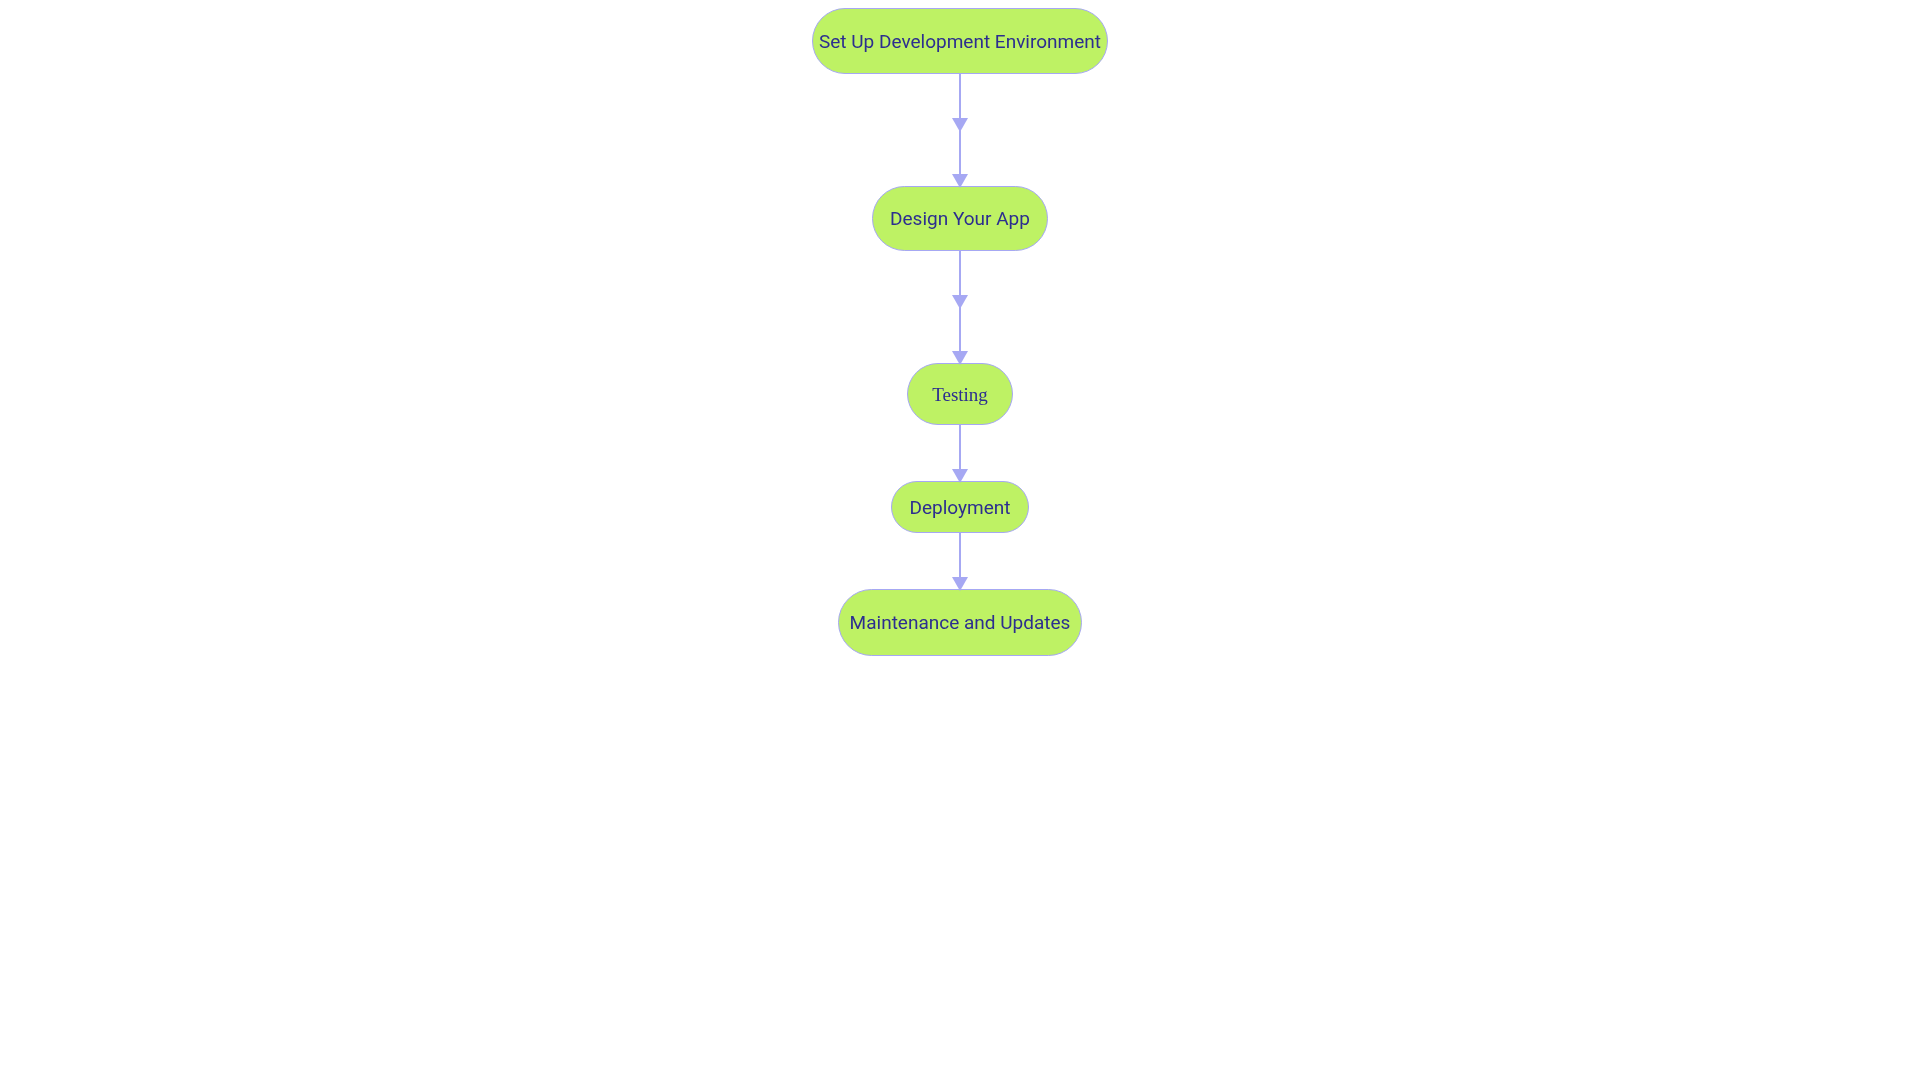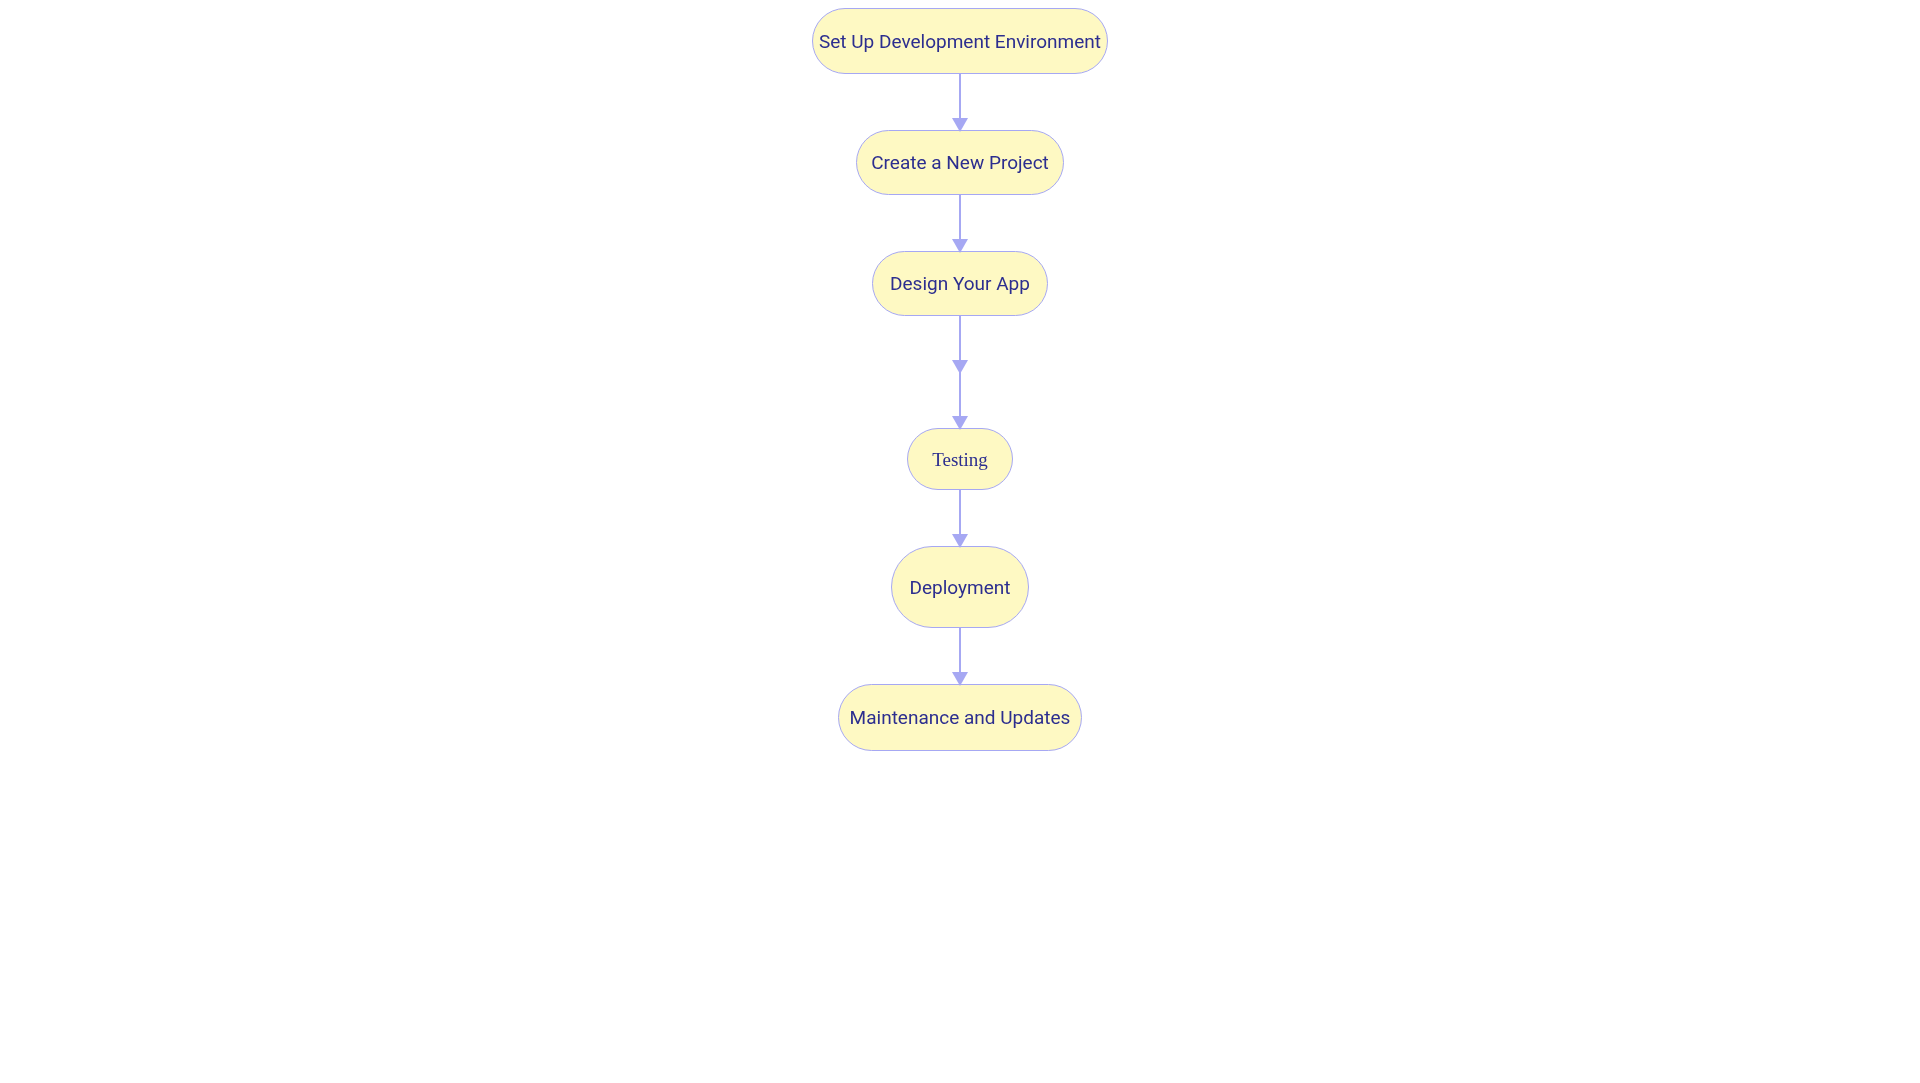--- a/index.html
+++ b/index.html
@@ -15,21 +15,21 @@
   .flowchart {
     position: absolute;
     left: 50%;
     top: 8px;
     transform: translateX(-50%);
     display: flex;
     flex-direction: column;
     align-items: center;
   }
   .node {
-    background: #fef9c3;
+    background: #bef264;
     border: 1.5px solid #a6a8f3;
     border-radius: 999px;
     color: #2c2e8f;
     font-size: 19px;
     line-height: 1;
     display: flex;
     align-items: center;
     justify-content: center;
     white-space: nowrap;
     box-sizing: border-box;
@@ -53,36 +53,33 @@
     border-left: 8px solid transparent;
     border-right: 8px solid transparent;
     border-top: 14px solid #a6a8f3;
   }
   
   .n1 { width: 296px; height: 66px; }
   .n2 { width: 208px; height: 65px; }
   .n3 { width: 176px; height: 65px; }
   .n4 { width: 218px; height: 67px; }
   .n5 { width: 106px; height: 62px; font-family: Liberation Serif, serif; }
-  .n6 { width: 138px; height: 82px; }
+  .n6 { width: 138px; height: 52px; }
   .n7 { width: 244px; height: 67px; }
 </style>
 </head>
 <body>
 
 <div class="flowchart">
 
   <div class="node n1">
     <span>Set Up Development Environment</span>
   </div>
   <div class="arrow"></div>
 
-  <div class="node n2">
-    <span>Create a New Project</span>
-  </div>
   <div class="arrow"></div>
 
   <div class="node n3">
     <span>Design Your App</span>
   </div>
   <div class="arrow"></div>
 
   <div class="arrow"></div>
 
   <div class="node n5">

